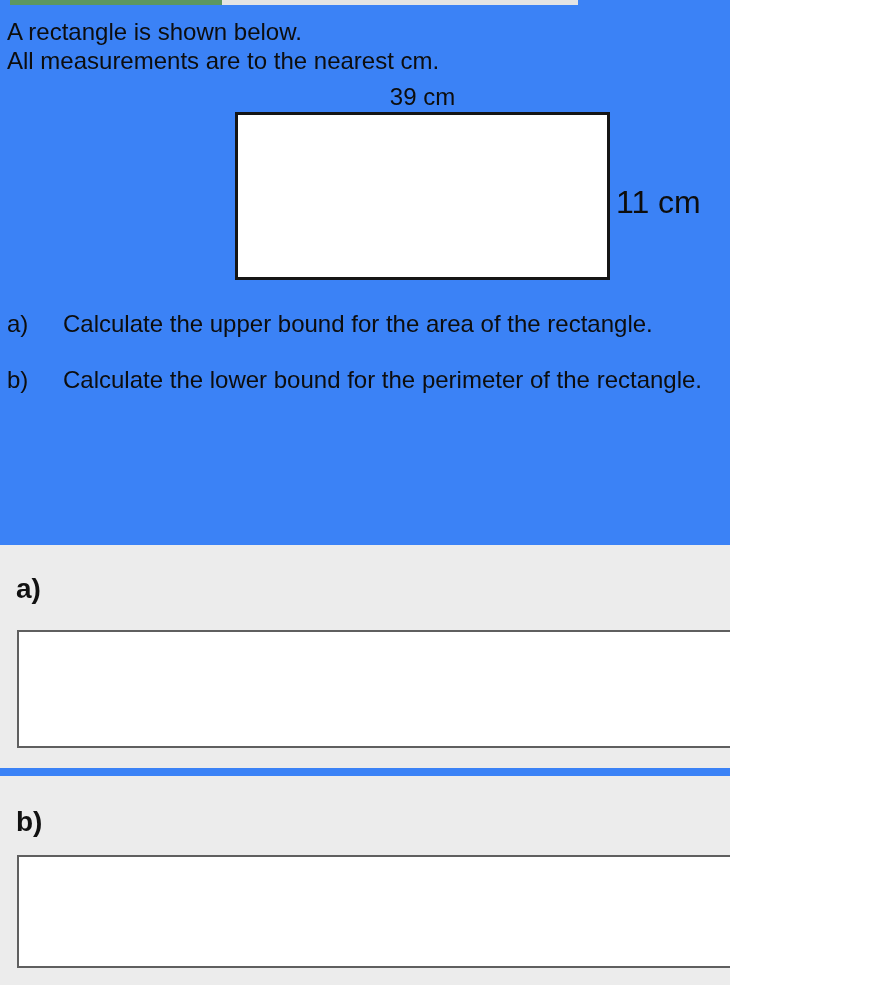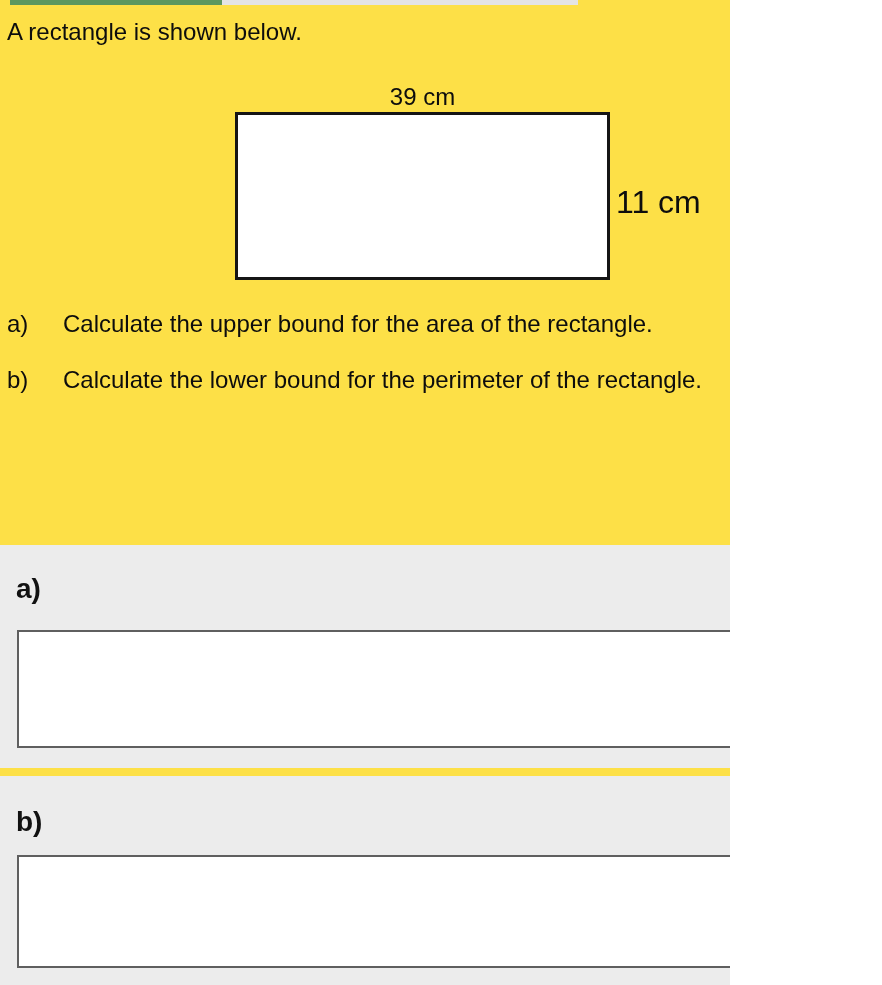--- a/index.html
+++ b/index.html
@@ -1,17 +1,17 @@
 <!DOCTYPE html>
 <html><head>
 <meta charset="utf-8">
 <style>
   html,body{margin:0;padding:0;background:#fff;}
   .page{
-    position:relative;width:730px;height:985px;overflow:hidden;background:#fde047;
+    position:relative;width:730px;height:985px;overflow:hidden;background:#3b82f6;
     font-family:"Liberation Sans","DejaVu Sans",sans-serif;color:#0d0d0d;
   }
   
   .progress-track{position:absolute;left:10px;top:0;width:568px;height:5px;background:#e4e4e4;}
   .progress-fill{height:100%;width:37%;background:#5c975f;}
   
   .intro{position:absolute;left:7px;top:17px;font-size:24px;line-height:29px;}
   
   .fig-top-label{position:absolute;left:235px;top:83px;width:375px;text-align:center;font-size:24px;}
   .rect{position:absolute;left:235px;top:112px;width:375px;height:168px;border:3px solid #151515;box-sizing:border-box;background:#fff;}
@@ -60,20 +60,21 @@
 <body>
 
 <div class="page">
 
   <div class="progress-track">
     <div class="progress-fill" style="width:37.4%;background:#5c975f"></div>
   </div>
 
   <div class="intro">
     <div>A rectangle is shown below.</div>
+    <div>All measurements are to the nearest cm.</div>
   </div>
 
   <div class="fig-top-label">39 cm</div>
   <div class="rect"></div>
   <div class="fig-side-label">11 cm</div>
 
   <div class="q-row q-row-a">
     <span class="q-id">a)</span>
     <span class="q-text">Calculate the upper bound for the area of the rectangle.</span>
   </div>

